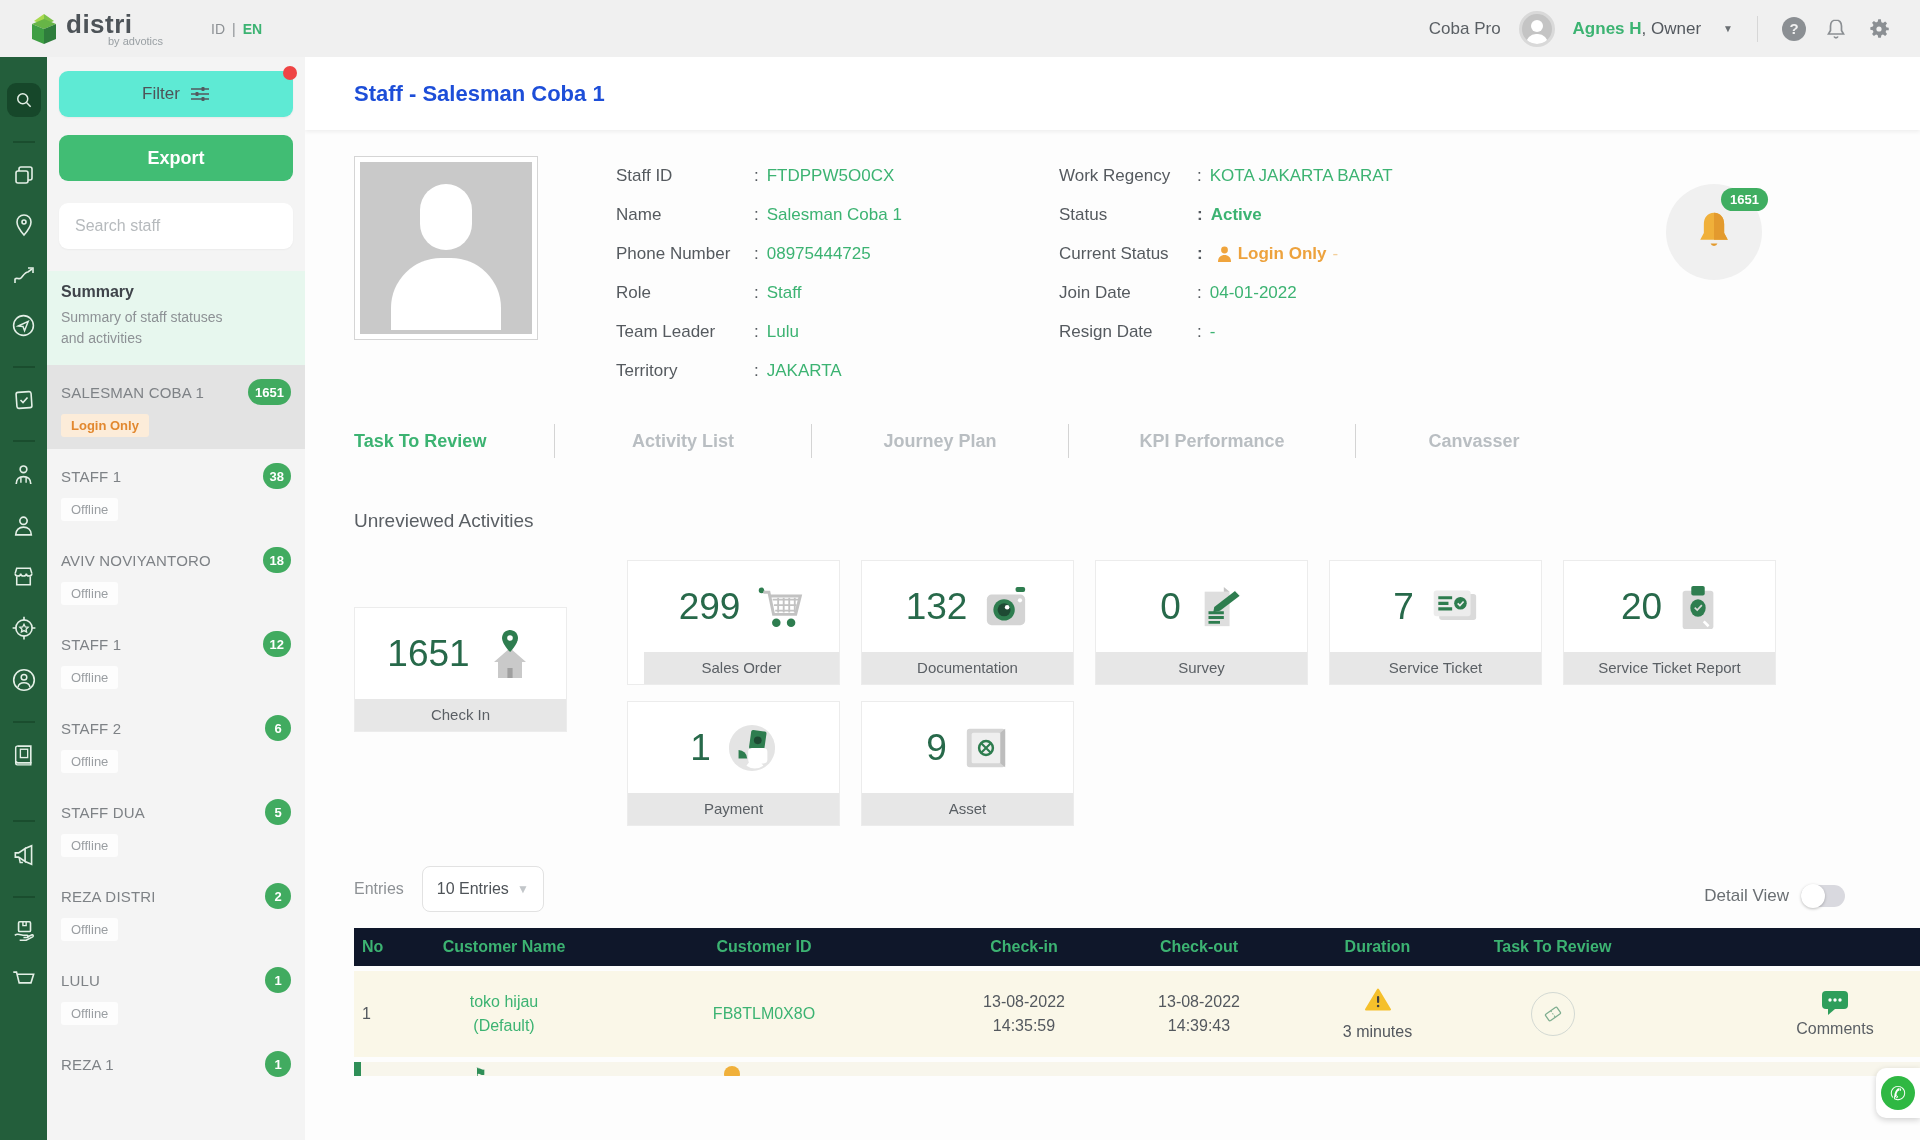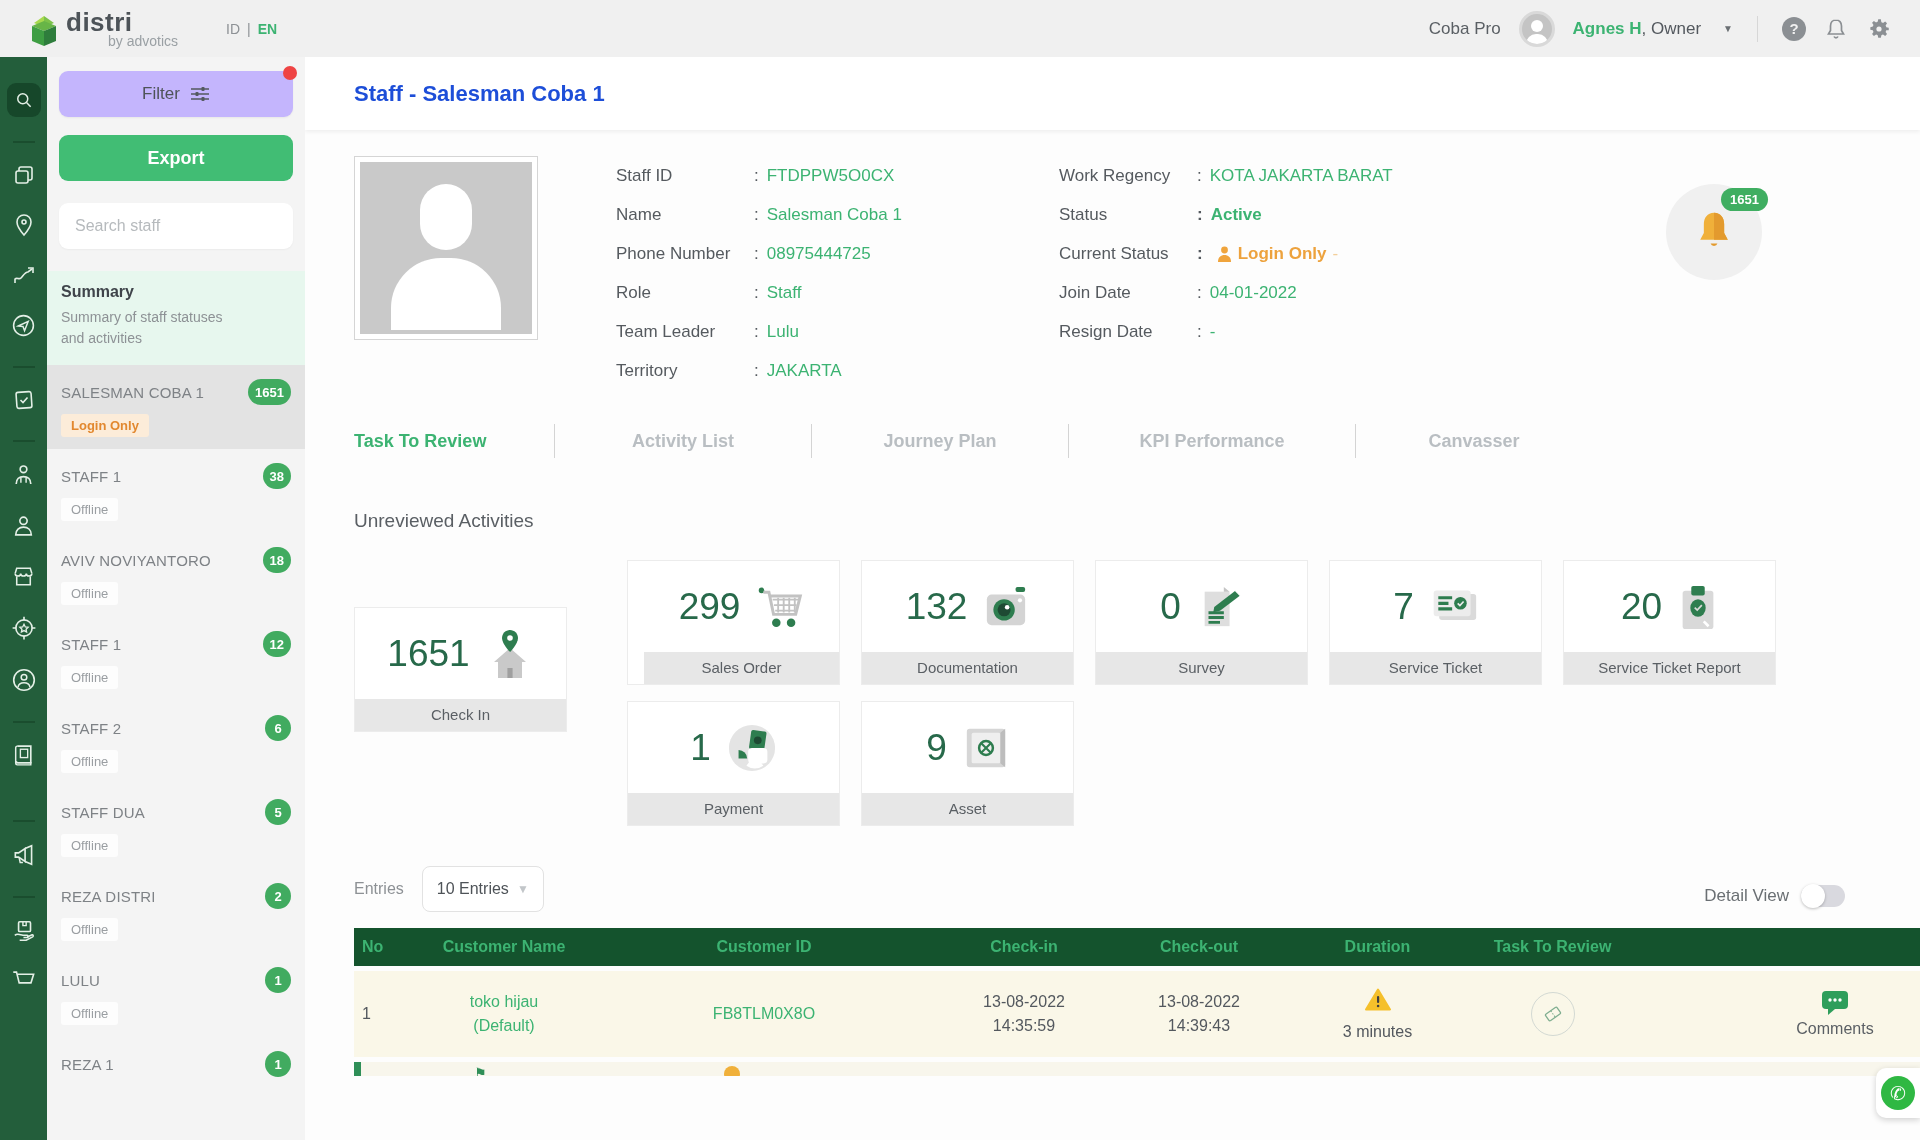--- a/index.html
+++ b/index.html
@@ -7,21 +7,21 @@
     font-family:"Liberation Sans","DejaVu Sans",sans-serif; }
   :root{
     --rail:#235e3b; --rail-active:#16472a; --rail-line:#1a4d2e;
     --green:#3cb372; --green-dk:#27694a; --export:#41bd74; --badge:#41ab60;
     --orange:#eda23d; --cream:#faf7e8; --ink:#53585e; --mut:#85898d;
   }
   
   .topbar{ height:57px; background:#f0f0f0; display:flex; align-items:center; padding:0 28px; }
   .brand{ display:flex; align-items:flex-end; gap:6px; }
   .brand-name{ font-size:26px; color:#4d5358; font-weight:600; letter-spacing:.5px; line-height:1;}
-  .brand-sub{ font-size:14px; color:#9aa0a4; margin-left:42px; margin-top:-2px;}
+  .brand-sub{ font-size:11px; color:#9aa0a4; margin-left:42px; margin-top:-2px;}
   .lang{ margin-left:48px; font-size:14px; color:#8d9195; display:flex; gap:7px; align-items:center;}
   .lang .en{ color:var(--green); font-weight:700; }
   .top-right{ margin-left:auto; display:flex; align-items:center; gap:18px; }
   .company{ font-size:17px; color:#5a5f64; }
   .avatar{ width:36px; height:36px; border-radius:50%; background:#c4c4c4; position:relative; overflow:hidden; border:3px solid #d9d9d9;}
   .avatar::before{ content:""; position:absolute; left:50%; top:6px; transform:translateX(-50%); width:12px; height:12px; border-radius:50%; background:#fff;}
   .avatar::after{ content:""; position:absolute; left:50%; top:20px; transform:translateX(-50%); width:22px; height:14px; border-radius:10px 10px 0 0; background:#fff;}
   .username{ font-size:17px; color:#53585e;}
   .username b{ color:var(--green); font-weight:600;}
   .caret{ font-size:10px; color:#6a6f73; margin-left:4px;}
@@ -31,21 +31,21 @@
   
   .app{ display:flex; height:1083px; }
   .rail{ width:47px; background:var(--rail); display:flex; flex-direction:column; align-items:center; padding-top:26px; flex:none;}
   .rail svg{ display:block; }
   .rail-btn{ width:34px; height:34px; border-radius:9px; background:var(--rail-active); display:flex; align-items:center; justify-content:center; margin-bottom:22px;}
   .rail-div{ width:22px; height:2px; background:var(--rail-line); margin:2px 0 20px;}
   .rail-ic{ margin-bottom:26px; }
   
   .sidebar{ width:258px; background:#f4f4f4; flex:none; display:flex; flex-direction:column; overflow:hidden;}
   .side-pad{ padding:14px 12px 6px; }
-  .filter-btn{ position:relative; background:#c4b5fd; border-radius:9px; height:46px; display:flex; align-items:center; justify-content:center; gap:10px; font-size:17px; color:#4e5358; box-shadow:0 1px 2px rgba(0,0,0,.05);}
+  .filter-btn{ position:relative; background:#5eead4; border-radius:9px; height:46px; display:flex; align-items:center; justify-content:center; gap:10px; font-size:17px; color:#4e5358; box-shadow:0 1px 2px rgba(0,0,0,.05);}
   .filter-dot{ position:absolute; top:-5px; right:-4px; width:14px; height:14px; border-radius:50%; background:#ef4444;}
   .export-btn{ margin-top:18px; background:var(--export); border-radius:9px; height:46px; display:flex; align-items:center; justify-content:center; color:#fff; font-size:18px; font-weight:700;}
   .search-staff{ margin-top:22px; background:#fff; border-radius:9px; height:46px; border:none; width:100%; padding:0 16px; font-size:16px; color:#4e5358; box-shadow:0 1px 2px rgba(0,0,0,.04);}
   .search-staff::placeholder{ color:#b6babd; }
   .summary{ margin-top:16px; background:#e7f7ee; padding:12px 14px 16px; }
   .summary h3{ font-size:16px; color:#3f444a; font-weight:700; }
   .summary p{ font-size:14px; color:#8d9195; margin-top:6px; line-height:1.5; width:180px;}
   .staff-item{ padding:14px 14px 12px; }
   .staff-item.sel{ background:#e3e3e3; }
   .staff-top{ display:flex; align-items:center; justify-content:space-between;}
@@ -96,21 +96,21 @@
   
   .list-controls{ display:flex; align-items:center; margin-top:6px; }
   .entries-label{ font-size:16px; color:#8d9195; }
   .entries-select{ margin-left:18px; width:122px; height:46px; background:#fff; border:1px solid #e2e2e2; border-radius:8px; display:flex; align-items:center; justify-content:space-between; padding:0 14px; font-size:16px; color:#4e5358;}
   .chev{ color:#c2c6c9; font-size:12px;}
   .detail-view{ margin-left:auto; margin-right:75px; display:flex; align-items:center; gap:12px; font-size:17px; color:#6a6f73; margin-top:14px;}
   .toggle{ width:44px; height:22px; border-radius:12px; background:#d9d9df; position:relative;}
   .toggle::before{ content:""; position:absolute; left:0; top:-1px; width:24px; height:24px; border-radius:50%; background:#fff; box-shadow:0 1px 3px rgba(0,0,0,.25);}
   
   .table{ margin-top:16px; width:1566px; }
-  .thead{ display:flex; background:#14532d; height:38px; align-items:center; font-size:16px; font-weight:700; color:var(--green);}
+  .thead{ display:flex; background:#0f172a; height:38px; align-items:center; font-size:16px; font-weight:700; color:var(--green);}
   .trow{ display:flex; background:var(--cream); min-height:86px; align-items:center; margin-top:5px; font-size:16px; color:#53585e;}
   .c-no{ width:60px; padding-left:8px;} .c-name{ width:180px; text-align:center;}
   .c-id{ width:340px; text-align:center;} .c-cin{ width:180px; text-align:center;}
   .c-cout{ width:170px; text-align:center;} .c-dur{ width:187px; text-align:center;}
   .c-task{ width:163px; text-align:center;} .c-fill{ flex:1;} .c-com{ width:170px; text-align:center;}
   .gtxt{ color:var(--green); } .twoline{ line-height:1.5;}
   .dur-cell{ display:flex; flex-direction:column; align-items:center; gap:12px;}
   .ticket-circ{ width:44px; height:44px; border-radius:50%; border:1px solid #d3d9d3; display:inline-flex; align-items:center; justify-content:center;}
   .comments-cell{ display:flex; flex-direction:column; align-items:center; gap:4px; color:#5a5f64;}
   .row-partial{ margin-top:5px; height:14px; background:#f8f6ec; position:relative; overflow:hidden;}

